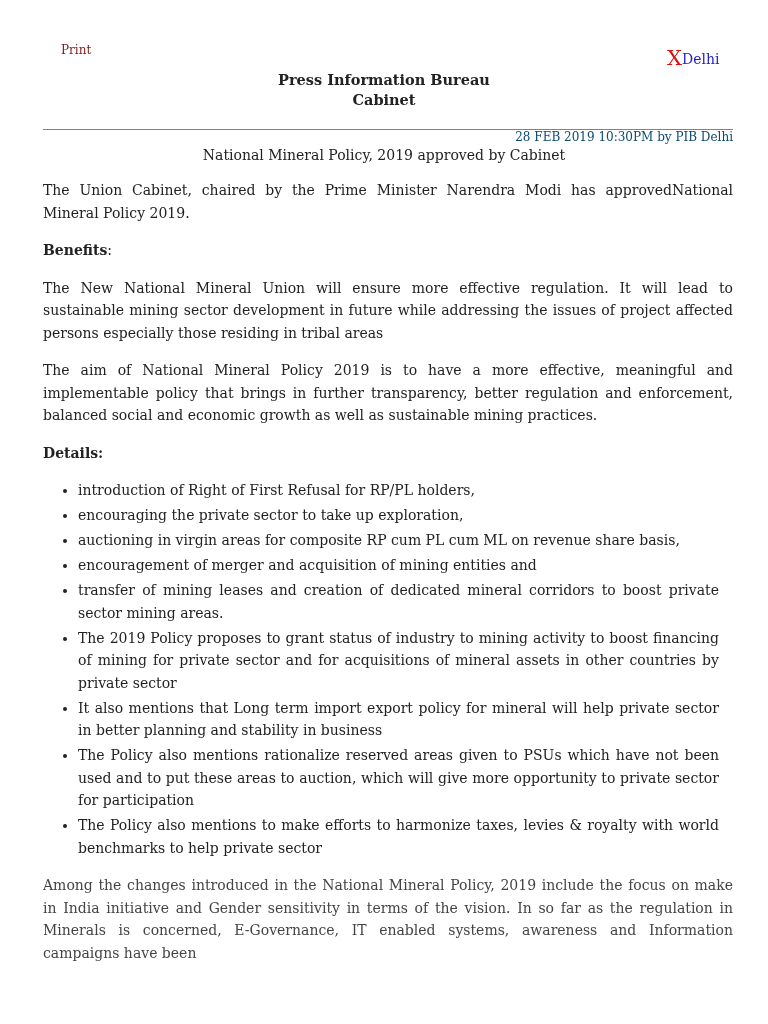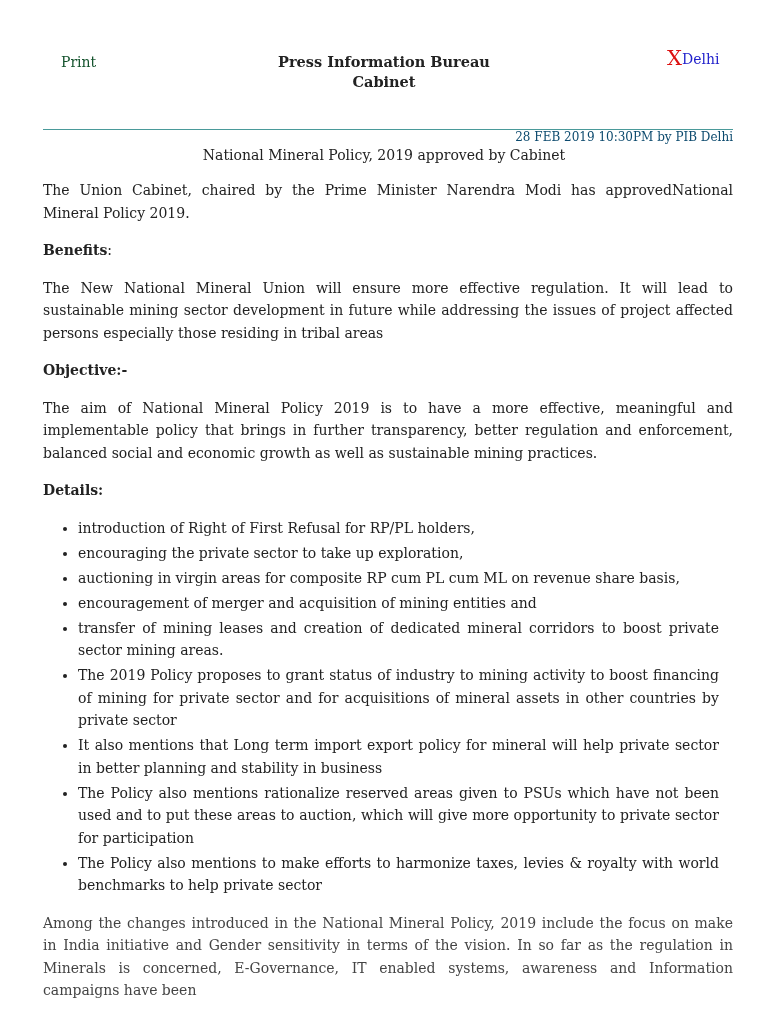--- a/index.html
+++ b/index.html
@@ -4,29 +4,29 @@
   <style>
     html, body { margin: 0; padding: 0; background: #ffffff; }
     body {
       width: 768px; height: 1024px; overflow: hidden;
       font-family: "DejaVu Serif", "Liberation Serif", serif;
       color: #222222;
       position: relative;
     }
     .print-link {
       position: absolute; left: 61px; top: 43px;
-      color: #14532d; font-size: 14px; text-decoration: none; cursor: pointer; margin-top: 11px;
+      color: #7f1d1d; font-size: 12px; text-decoration: none; cursor: pointer;
     }
     .close-link {
       position: absolute; left: 667px; top: 46px;
       font-size: 14px; text-decoration: none; cursor: pointer; color: #2222cc;
     }
     .close-link .x { color: #dd1111; font-size: 21px; vertical-align: -1px; }
     .header {
-      position: absolute; top: 52px; left: 0; width: 768px;
+      position: absolute; top: 70px; left: 0; width: 768px;
       text-align: center; font-weight: bold; font-size: 14.5px; line-height: 20px;
       color: #222;
     }
     .divider {
       position: absolute; top: 129px; left: 43px; width: 690px; height: 0;
       border-top: 1.5px solid #4a9a9a;
     }
     .dateline {
       position: absolute; top: 130px; right: 35px;
       font-size: 12px; color: #0c4a6e; line-height: 15px;
@@ -64,21 +64,20 @@
 <div class="dateline">28 FEB 2019 10:30PM by PIB Delhi</div>
 
 <div class="title">National Mineral Policy, 2019 approved by Cabinet</div>
 
 <div class="content">
   <p>The Union Cabinet, chaired by the Prime Minister Narendra Modi has approvedNational Mineral Policy 2019.</p>
 
   <p><span class="section-head">Benefits</span><span>:</span></p>
   <p>The New National Mineral Union will ensure more effective regulation.  It will lead to sustainable mining sector development in future while addressing the issues of project affected persons especially those residing in tribal areas</p>
 
-  <p><span class="section-head">Objective:-</span></p>
   <p>The aim of National Mineral Policy 2019 is to have a more effective, meaningful and implementable policy that brings in further transparency, better regulation and enforcement, balanced social and economic growth as well as sustainable mining practices.</p>
 
   <p><span class="section-head">Details:</span></p>
 
   <ul>
     <li>introduction of Right of First Refusal for RP/PL holders,</li>
     <li>encouraging the private sector to take up exploration,</li>
     <li>auctioning in virgin areas for composite RP cum PL cum ML on revenue share basis,</li>
     <li>encouragement of merger and acquisition of mining entities and</li>
     <li>transfer of mining leases and creation of dedicated mineral corridors to boost private sector mining areas.</li>

